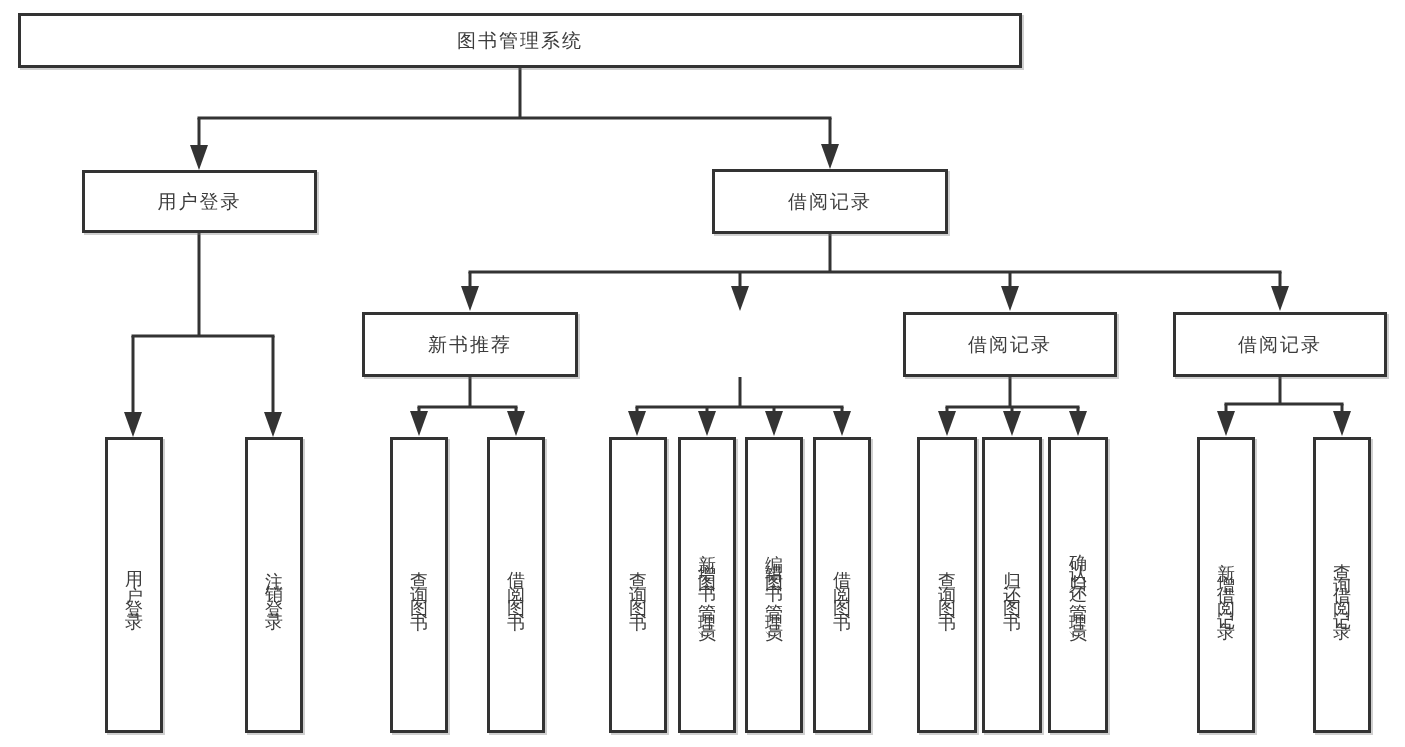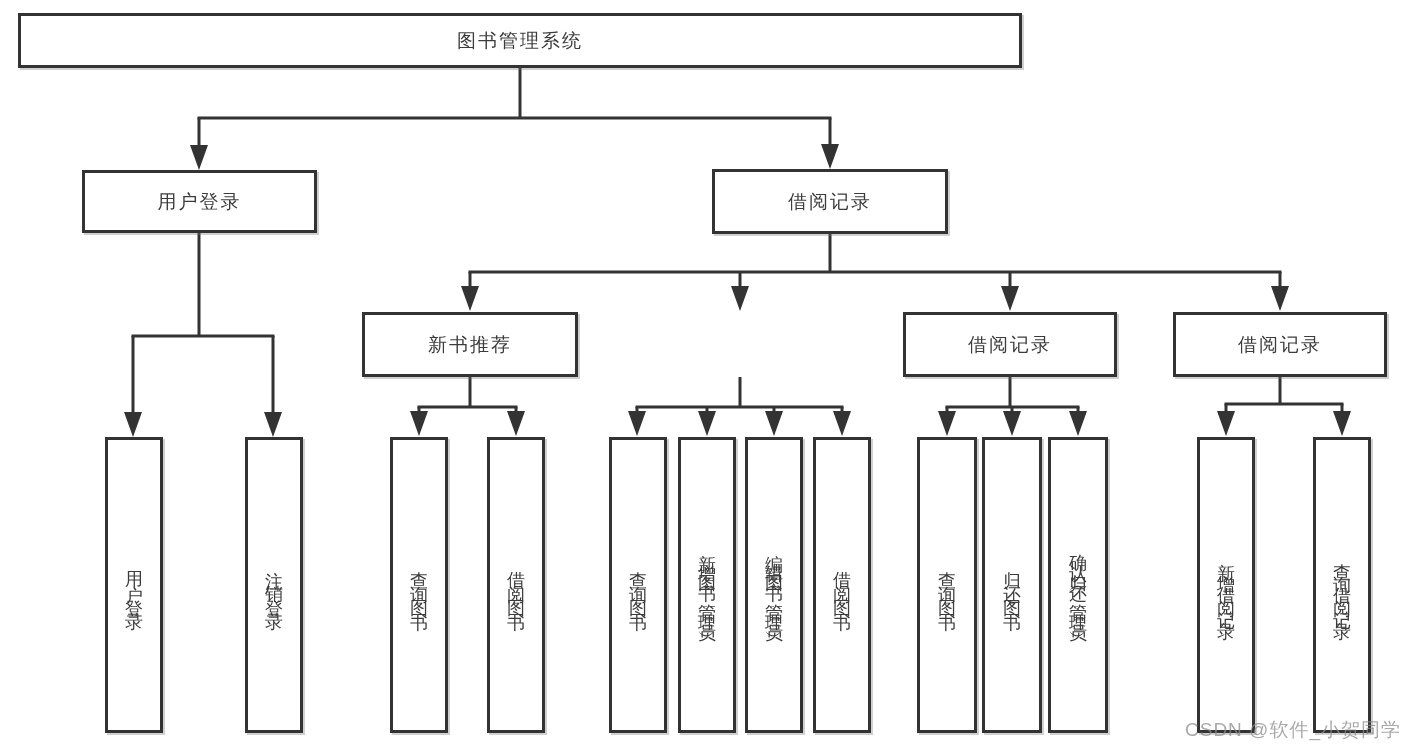--- a/index.html
+++ b/index.html
@@ -200,15 +200,14 @@
   <div class="leaf" style="left:1048px; width:60px;">
     <span class="vlbl ls-long">确认归还（管理员）</span>
   </div>
   <div class="leaf" style="left:1197px;">
     <span class="vlbl ls-med">新增借阅记录</span>
   </div>
   <div class="leaf" style="left:1313px;">
     <span class="vlbl ls-med">查询借阅记录</span>
   </div>
 
-  <div class="watermark">CSDN @软件_小贺同学</div>
 
 </div>
 
 </body></html>

